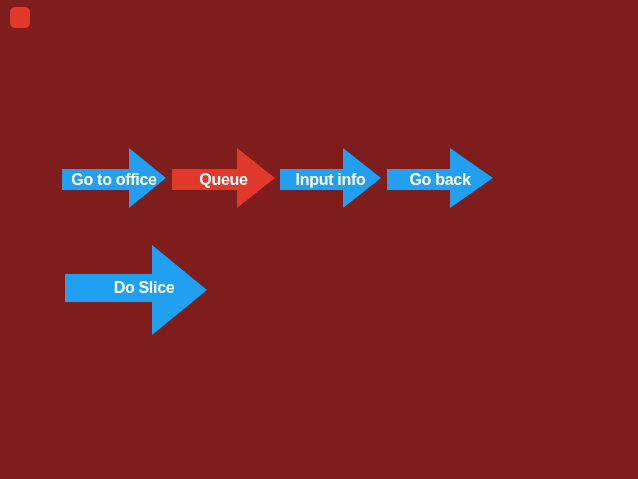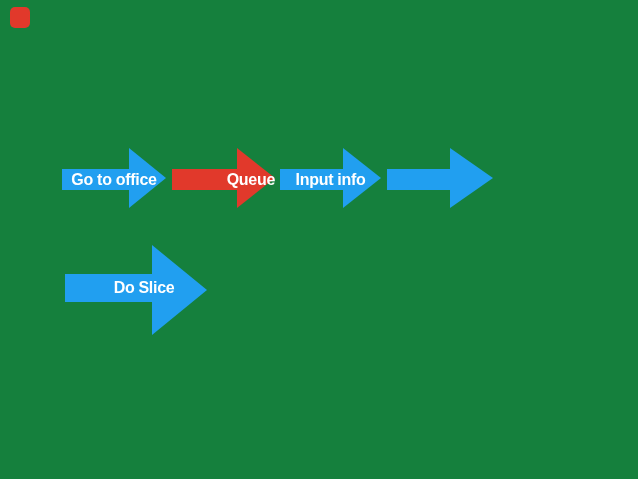--- a/index.html
+++ b/index.html
@@ -54,45 +54,46 @@
   .a4 .head{border-left-width:43px;}
   
   .a5{left:65px;top:245px;width:142px;height:90px;}
   .a5 .bar{top:29px;height:28px;width:87px;}
   .a5 .head{border-top-width:45px;border-bottom-width:45px;border-left-width:55px;}
   .a5 .label{top:29px;height:28px;line-height:28px;margin-left:16px;}
 </style>
 </head>
 <body>
 
-<div class="slide" style="background-color: #15803d;">
+<div class="slide" style="background-color: #7f1d1d;">
 
   <div class="indicator" style="background-color: rgb(225, 57, 43);"></div>
 
   <div class="arrow r1 a1">
     <div class="bar" style="background-color: rgb(33, 159, 240);"></div>
     <div class="head" style="border-left-color: rgb(33, 159, 240);"></div>
     <div class="label" style="color: rgb(255, 255, 255);">Go to office</div>
   </div>
 
   <div class="arrow r1 a2">
     <div class="bar" style="background-color: rgb(225, 57, 43);"></div>
     <div class="head" style="border-left-color: rgb(225, 57, 43);"></div>
-    <div class="label" style="color: rgb(255, 255, 255); text-align: right;">Queue</div>
+    <div class="label" style="color: rgb(255, 255, 255);">Queue</div>
   </div>
 
   <div class="arrow r1 a3">
     <div class="bar" style="background-color: rgb(33, 159, 240);"></div>
     <div class="head" style="border-left-color: rgb(33, 159, 240);"></div>
     <div class="label" style="color: rgb(255, 255, 255);">Input info</div>
   </div>
 
   <div class="arrow r1 a4">
     <div class="bar" style="background-color: rgb(33, 159, 240);"></div>
     <div class="head" style="border-left-color: rgb(33, 159, 240);"></div>
+    <div class="label" style="color: rgb(255, 255, 255);">Go back</div>
   </div>
 
   <div class="arrow a5">
     <div class="bar" style="background-color: rgb(33, 159, 240);"></div>
     <div class="head" style="border-left-color: rgb(33, 159, 240);"></div>
     <div class="label" style="color: rgb(255, 255, 255);">Do Slice</div>
   </div>
 
 </div>
 

